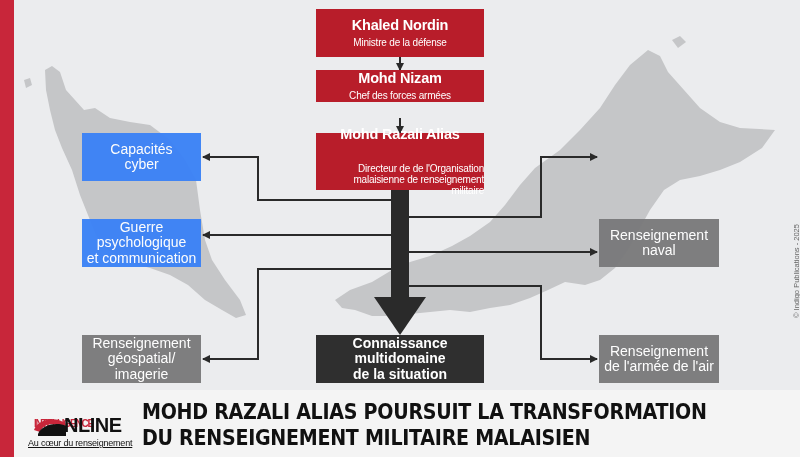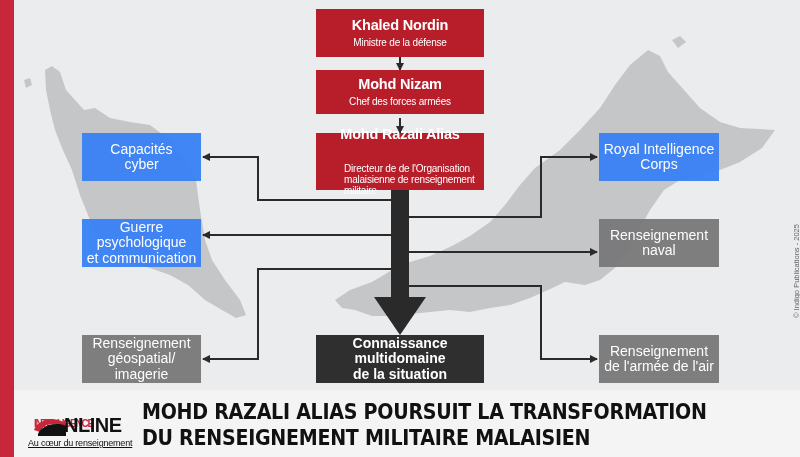--- a/index.html
+++ b/index.html
@@ -14,21 +14,21 @@
       overflow: hidden;
     }
     .map { position: absolute; left: 0; top: 0; width: 800px; height: 390px; }
     .red-bar {
       position: absolute; left: 0; top: 0; width: 14px; height: 457px;
       background: #c8263a;
     }
     .box {
       position: absolute; box-sizing: border-box;
       display: flex; flex-direction: column; align-items: center; justify-content: center;
-      text-align: left; color: #fff; line-height: 1.1;
+      text-align: right; color: #fff; line-height: 1.1;
     }
     .box.red { background: #b81d2a; }
     .box.red .title { font-weight: bold; font-size: 14.5px; letter-spacing: -0.2px; }
     .box.red .sub { font-size: 10px; margin-top: 3px; letter-spacing: -0.2px; }
     .box.grey { background: #3b82f6; font-size: 14px; opacity: 0.96; }
     .box.grey.light { background: #7a7a7b; }
     .box.dark { background: #2f2f2f; font-weight: bold; font-size: 14px; }
     .lines { position: absolute; left: 0; top: 0; width: 800px; height: 390px; }
     .footer {
       position: absolute; left: 14px; top: 390px; width: 786px; height: 67px;
@@ -95,21 +95,21 @@
     </g>
 
     <rect x="391" y="181" width="18" height="118" fill="#2a2a2a"></rect>
     <path d="M374,297 L426,297 L400,335 Z" fill="#2a2a2a"></path>
   </svg>
 
   <div class="box red" style="left:316px;top:9px;width:168px;height:48px;">
     <div class="title">Khaled Nordin</div>
     <div class="sub">Ministre de la défense</div>
   </div>
-  <div class="box red" style="left:316px;top:70px;width:168px;height:44px;">
+  <div class="box red" style="left:316px;top:70px;width:168px;height:32px;">
     <div class="title">Mohd Nizam</div>
     <div class="sub">Chef des forces armées</div>
   </div>
   <div class="box red" style="left:316px;top:133px;width:168px;height:57px;">
     <div class="title">Mohd Razali Alias</div>
     <div class="sub" style="margin-top:20px;padding-left:28px;">
       <div>Directeur de de l'Organisation</div>
       <div>malaisienne de renseignement militaire</div>
     </div>
   </div>
@@ -122,24 +122,20 @@
     <div>Guerre</div>
     <div>psychologique</div>
     <div>et communication</div>
   </div>
   <div class="box grey light" style="left:82px;top:335px;width:119px;height:48px;">
     <div>Renseignement</div>
     <div>géospatial/</div>
     <div>imagerie</div>
   </div>
 
-  <div class="box grey" style="left:599px;top:133px;width:120px;height:48px;">
-    <div>Royal Intelligence</div>
-    <div>Corps</div>
-  </div>
   <div class="box grey light" style="left:599px;top:219px;width:120px;height:48px;">
     <div>Renseignement</div>
     <div>naval</div>
   </div>
   <div class="box grey light" style="left:599px;top:335px;width:120px;height:48px;">
     <div>Renseignement</div>
     <div>de l'armée de l'air</div>
   </div>
 
   <div class="box dark" style="left:316px;top:335px;width:168px;height:48px;">

